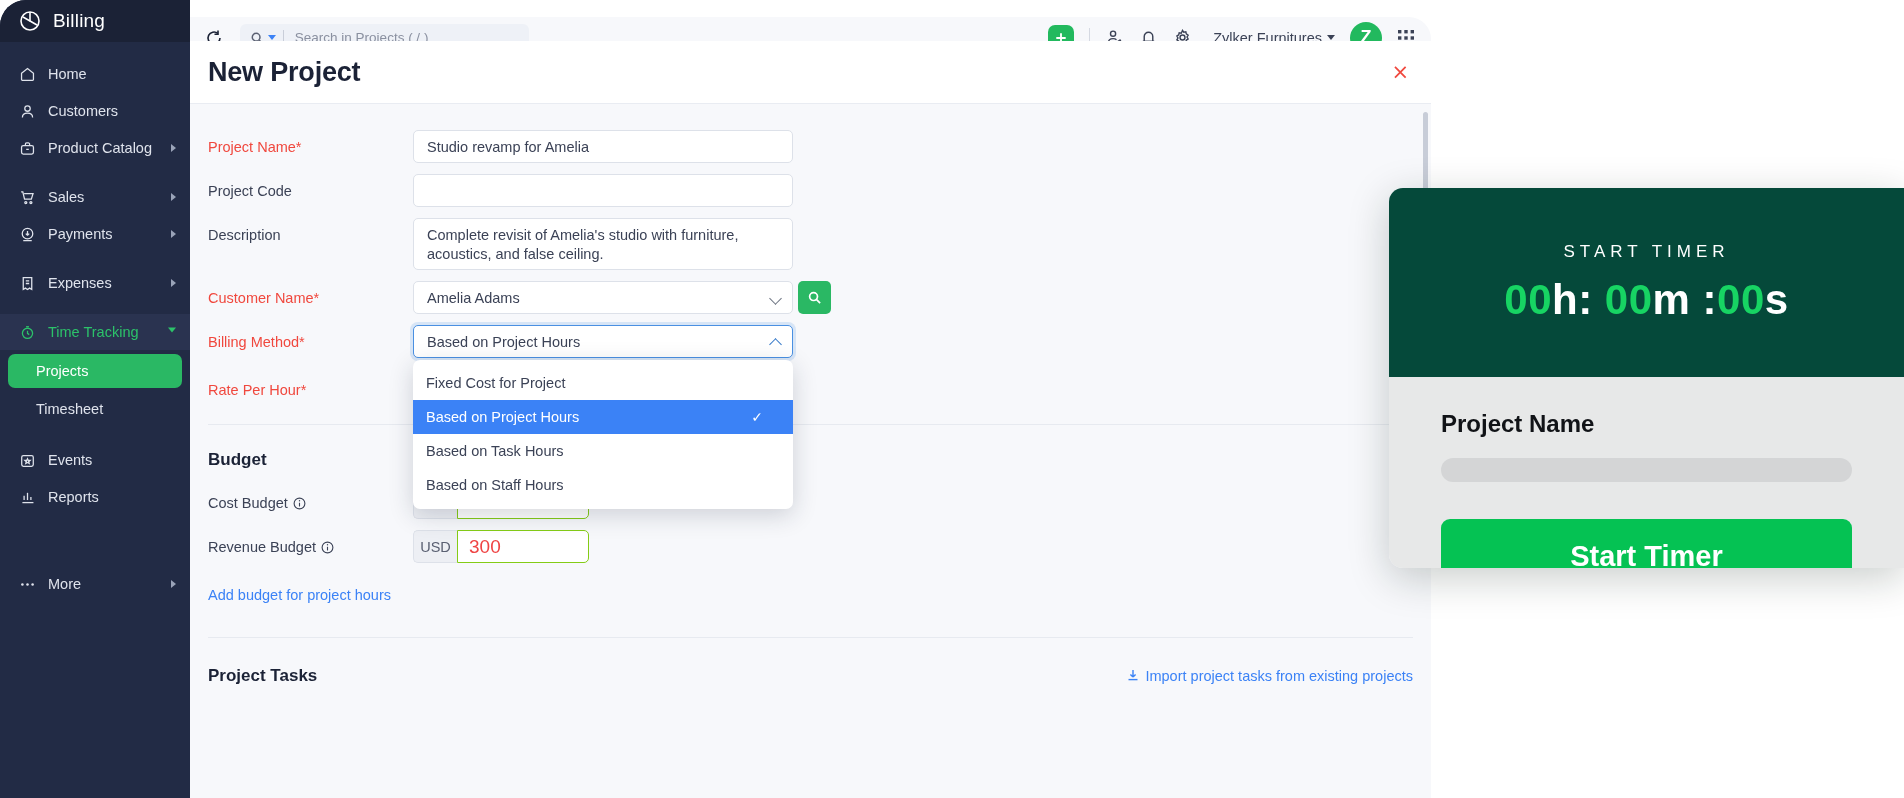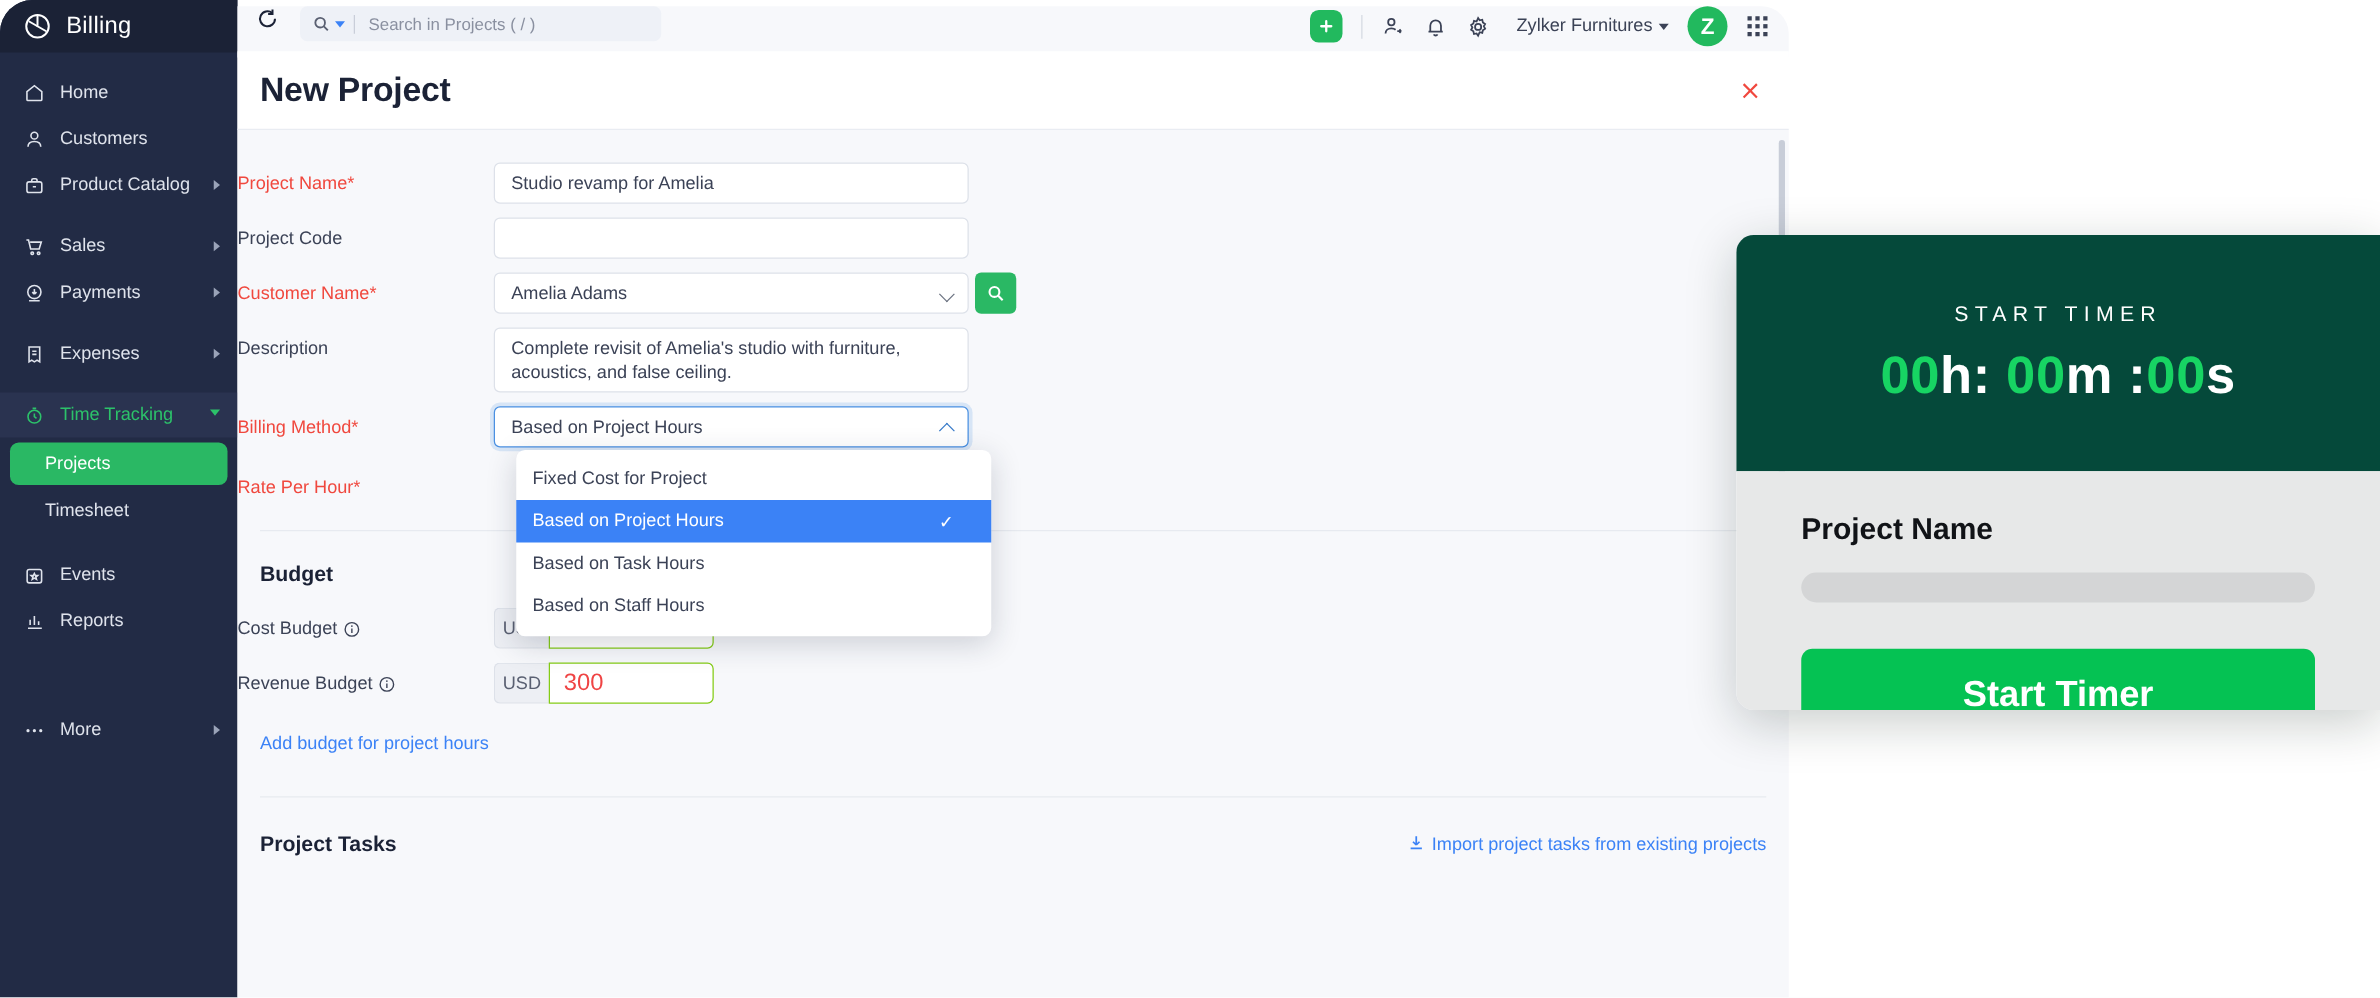--- a/index.html
+++ b/index.html
@@ -62,25 +62,25 @@
   .sub-item {
     display: flex; align-items: center;
     height: 34px; margin: 4px 8px; padding-left: 28px;
     font-size: 14.5px; color: #dfe3ec; border-radius: 7px;
     cursor: pointer;
   }
   .sub-item.active { background: #2ab864; color: #ffffff; font-weight: 500; }
 
   
   .topbar {
-    position: absolute; left: 190px; top: 5px;
+    position: absolute; left: 190px; top: 17px;
     width: 1241px; height: 41px;
     background: #f7f8fb;
     border-top-right-radius: 22px;
-    display: flex; align-items: flex-start;
+    display: flex; align-items: center;
   }
   .refresh-ico { margin-left: 14px; width: 20px; height: 20px; cursor: pointer; }
   .searchbox {
     margin-left: 16px;
     width: 289px; height: 28px;
     background: #eef1f7; border-radius: 6px;
     display: flex; align-items: center; gap: 4px;
     padding: 0 10px;
   }
   .search-ico { width: 14px; height: 14px; flex:0 0 14px; }
@@ -147,21 +147,21 @@
   .body {
     position: absolute; left: 190px; top: 104px;
     width: 1241px; height: 694px;
     background: #f7f8fb;
     overflow: hidden;
   }
   .scrollbar {
     position: absolute; right: 3px; top: 8px;
     width: 5px; height: 345px; background: #c8cdd8; border-radius: 3px;
   }
-  .row { display: flex; align-items: flex-start; }
+  .row { display: flex; align-items: flex-start; padding-left: 18px; }
   .lbl {
     width: 205px; flex: 0 0 205px;
     font-size: 14.5px; color: #3b4256; padding-top: 9px;
     display: flex; align-items: center; gap: 5px;
   }
   .lbl.req { color: #f0483e; }
   .info-ico { width: 13px; height: 13px; }
   .fld {
     width: 380px; height: 33px;
     background: #ffffff; border: 1px solid #dde1e9; border-radius: 5px;
@@ -487,36 +487,36 @@
       <div class="lbl req">Project Name*</div>
       <div class="fld">Studio revamp for Amelia</div>
     </div>
 
     <div class="row" style="margin-top:11px">
       <div class="lbl">Project Code</div>
       <div class="fld"></div>
     </div>
 
     <div class="row" style="margin-top:11px">
+      <div class="lbl">Description</div>
+      <div class="fld ta">Complete revisit of Amelia's studio with furniture, acoustics, and false ceiling.</div>
+    </div>
+
+    <div class="row" style="margin-top:11px">
       <div class="lbl req">Customer Name*</div>
       <div class="sel-wrap">
         <div class="fld">Amelia Adams</div>
         <span class="chev-dn"></span>
       </div>
       <div class="search-green">
         <svg viewBox="0 0 16 16" fill="none" stroke="#fff" stroke-width="1.8">
             <circle cx="7" cy="7" r="4.2"></circle>
             <path d="M10.2 10.2L14 14"></path>
           </svg>
       </div>
-    </div>
-
-    <div class="row" style="margin-top:11px">
-      <div class="lbl">Description</div>
-      <div class="fld ta">Complete revisit of Amelia's studio with furniture, acoustics, and false ceiling.</div>
     </div>
 
     <div class="row" style="margin-top:11px">
       <div class="lbl req">Billing Method*</div>
       <div class="sel-wrap">
         <div class="fld focused">Based on Project Hours</div>
         <span class="chev-up"></span>
       </div>
     </div>
 

